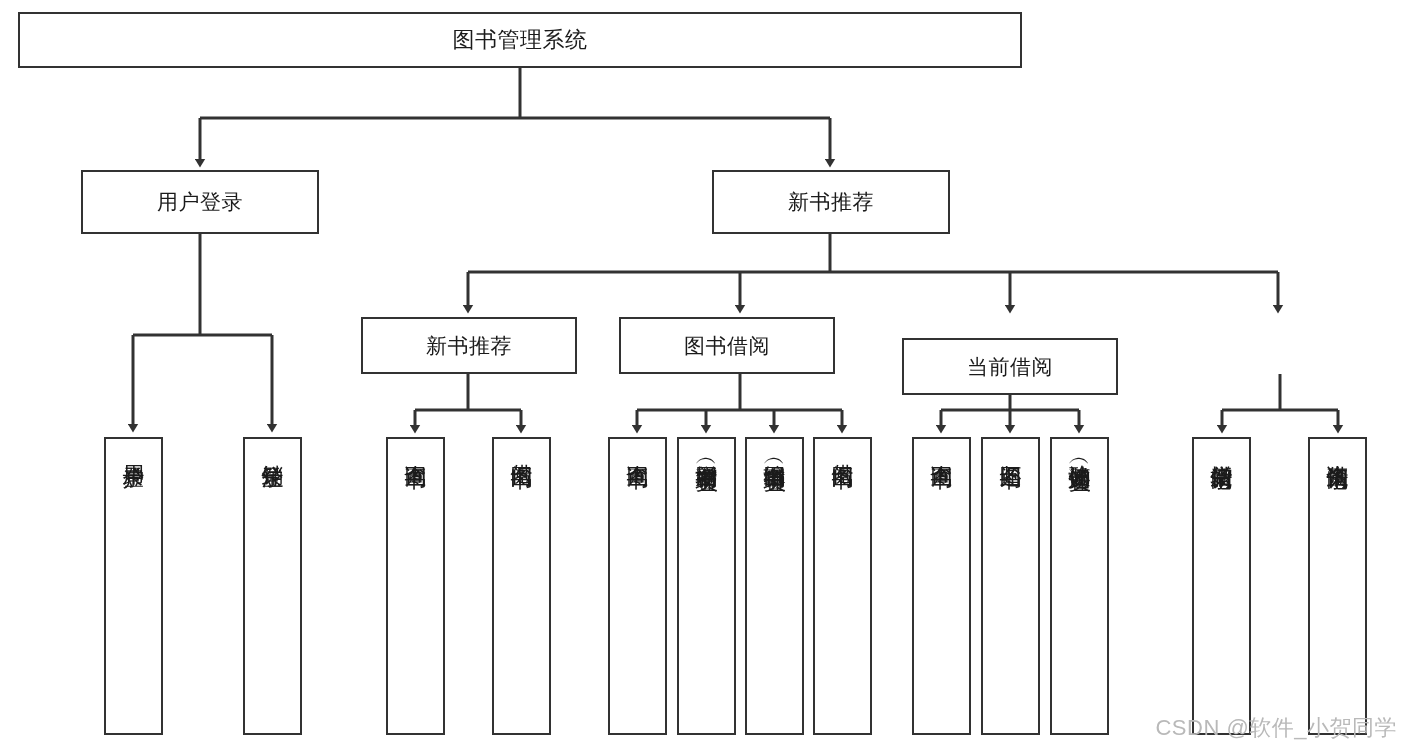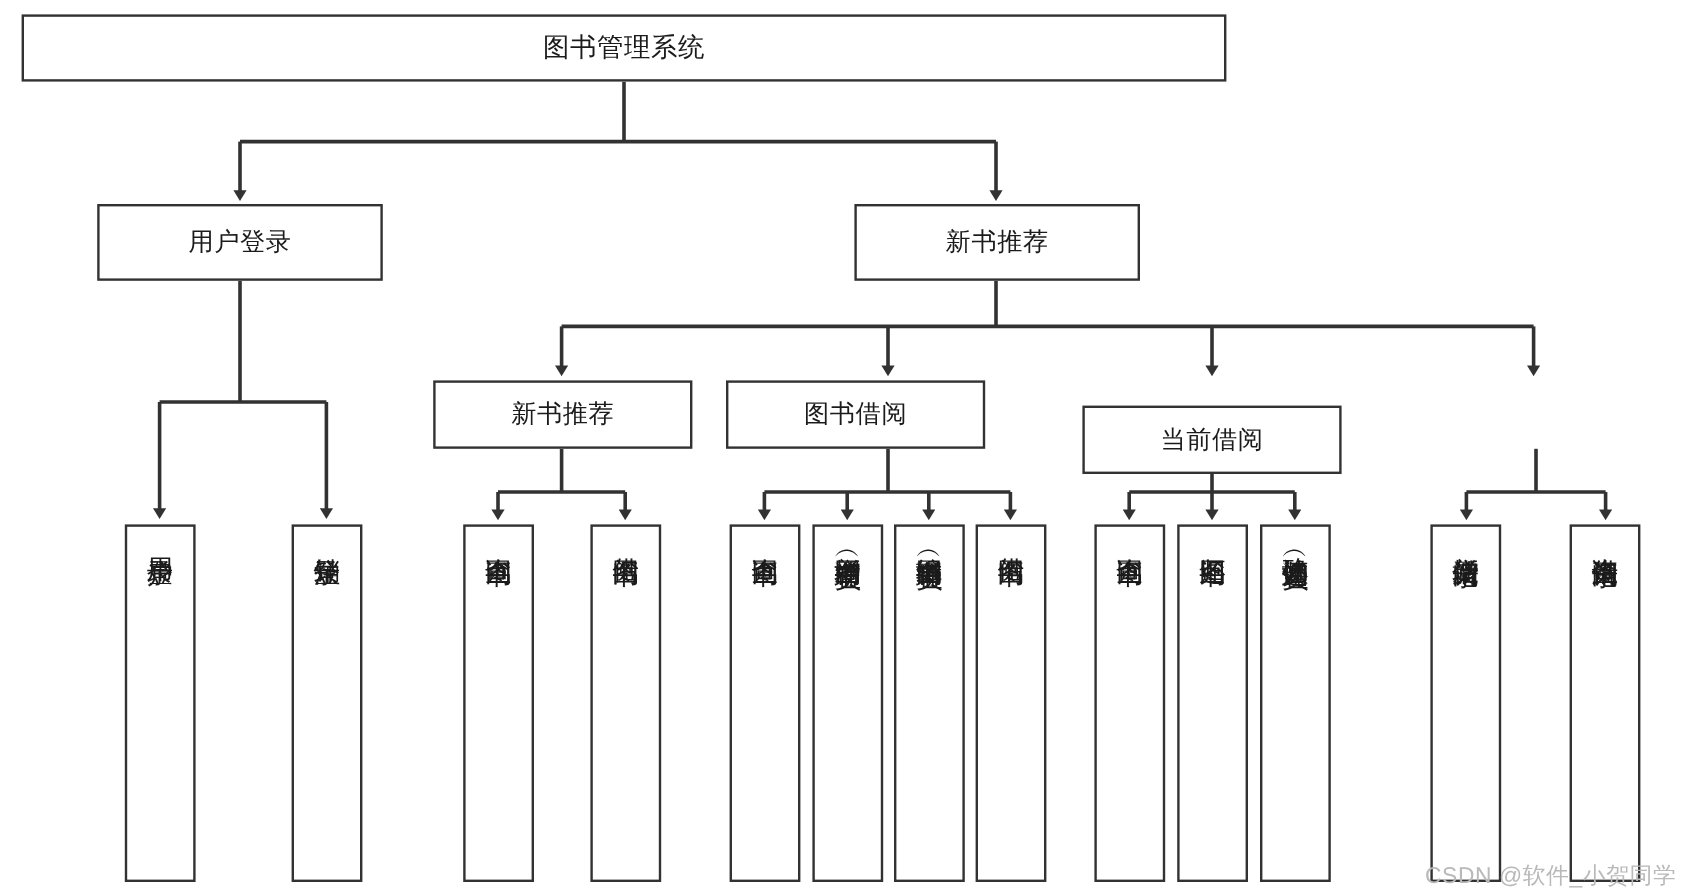--- a/index.html
+++ b/index.html
@@ -61,21 +61,21 @@
     white-space: nowrap;
   }
   .node-label {
     display: block;
     user-select: none;
   }
   #watermark {
     position: absolute;
     right: 8px;
     bottom: 4px;
-    font-size: 19px;
+    font-size: 22px;
     color: #b9b9b9;
     letter-spacing: 0.5px;
     white-space: nowrap;
     pointer-events: none;
   }
 </style>
 </head>
 <body>
 
 <div id="diagram-root">
@@ -137,21 +137,21 @@
   <div class="node node-h" style="left:81px; top:170px; width:238px; height:64px;">
     <span class="node-label">用户登录</span>
   </div>
   <div class="node node-h" style="left:712px; top:170px; width:238px; height:64px;">
     <span class="node-label">新书推荐</span>
   </div>
 
   <div class="node node-h" style="left:361px; top:317px; width:216px; height:57px;">
     <span class="node-label">新书推荐</span>
   </div>
-  <div class="node node-h" style="left:605px; top:317px; width:216px; height:57px;">
+  <div class="node node-h" style="left:619px; top:317px; width:216px; height:57px;">
     <span class="node-label">图书借阅</span>
   </div>
   <div class="node node-h" style="left:902px; top:317px; width:216px; height:57px;margin-top:21px;">
     <span class="node-label">当前借阅</span>
   </div>
 
   <div class="node node-v" style="left:104px; top:437px; width:59px; height:298px;">
     <span class="node-label">用户登录</span>
   </div>
   <div class="node node-v" style="left:243px; top:437px; width:59px; height:298px;">

